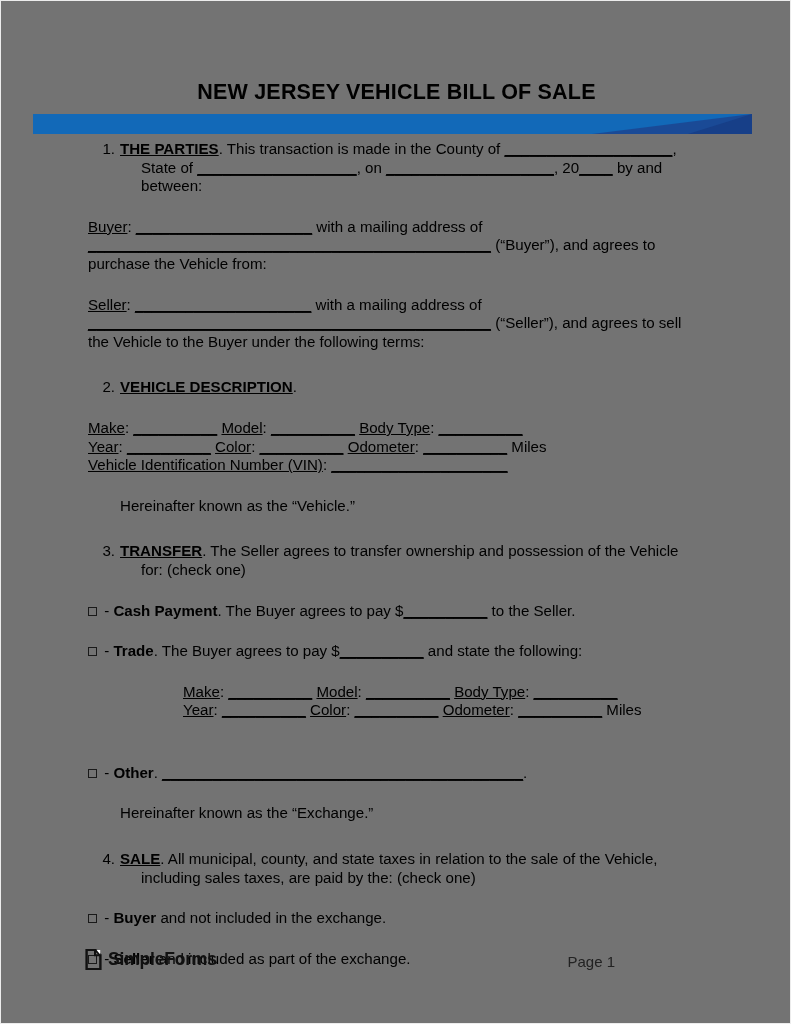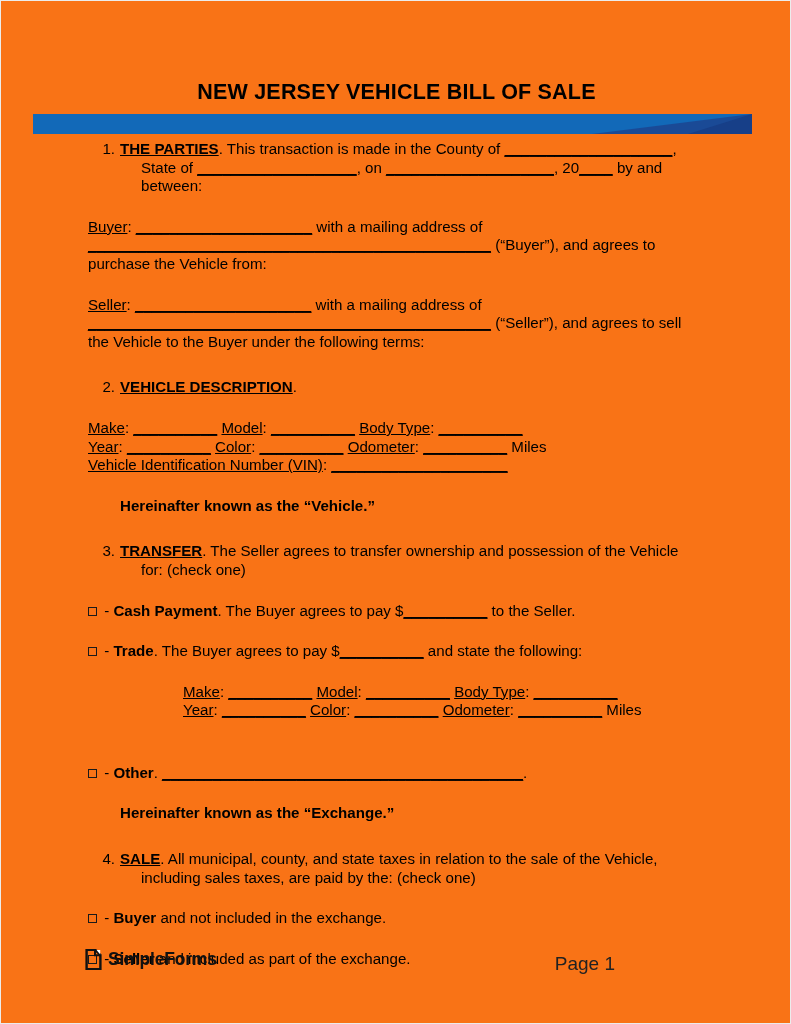--- a/index.html
+++ b/index.html
@@ -14,21 +14,21 @@
     font-family: "Liberation Sans", sans-serif;
     color: #000000;
     position: relative;
     overflow: hidden;
   }
   .page {
     position: absolute;
     left: 0; top: 0;
     width: 791px;
     height: 1024px;
-    background: #f97316;
+    background: #737373;
     box-sizing: border-box;
     border: 1px solid #ececec;
   }
   .doc-title {
     position: absolute;
     left: 0;
     top: 80px;
     width: 791px;
     text-align: center;
     font-size: 21.5px;
@@ -104,21 +104,20 @@
     padding-left: 182px;
     padding-right: 90px;
     font-size: 15.1px;
     line-height: 18.6px;
   }
   .plain {
     padding-left: 119px;
     padding-right: 94px;
     font-size: 15.1px;
     line-height: 18.6px;
-    font-weight: bold;
   }
 
   .u { text-decoration: underline; }
   .fill { text-decoration: underline; white-space: pre; margin-top: 45px; }
   .nowrap { white-space: nowrap; text-align: center; }
   .spacer-md { height: 22px; }
   .spacer-lg { height: 27px; }
 
   .cbox {
     display: inline-block;
@@ -154,21 +153,21 @@
   .logo-text {
     font-size: 17.5px;
     font-weight: bold;
     letter-spacing: -0.2px;
     color: #111111;
   }
   .page-num {
     position: absolute;
     right: 42px;
     top: 4px;
-    font-size: 19px;
+    font-size: 15px;
     color: #222222;
   }
 </style>
 </head>
 <body>
 
 <div class="page">
 
   <div class="doc-title">NEW JERSEY VEHICLE BILL OF SALE</div>
 

